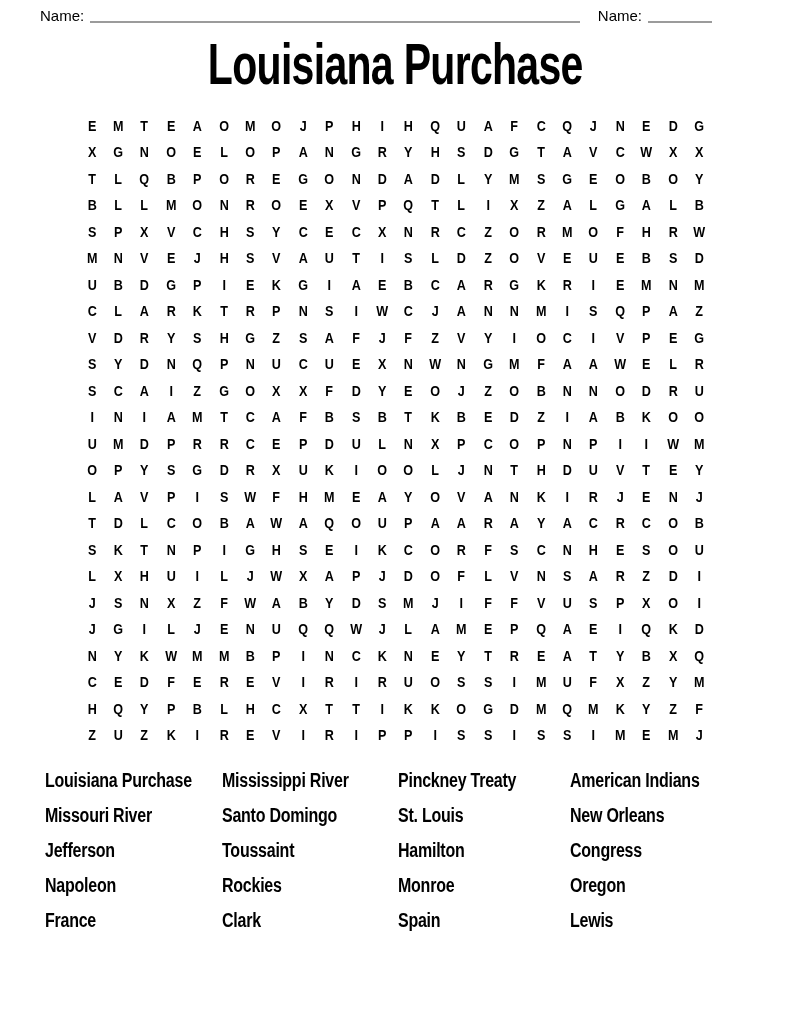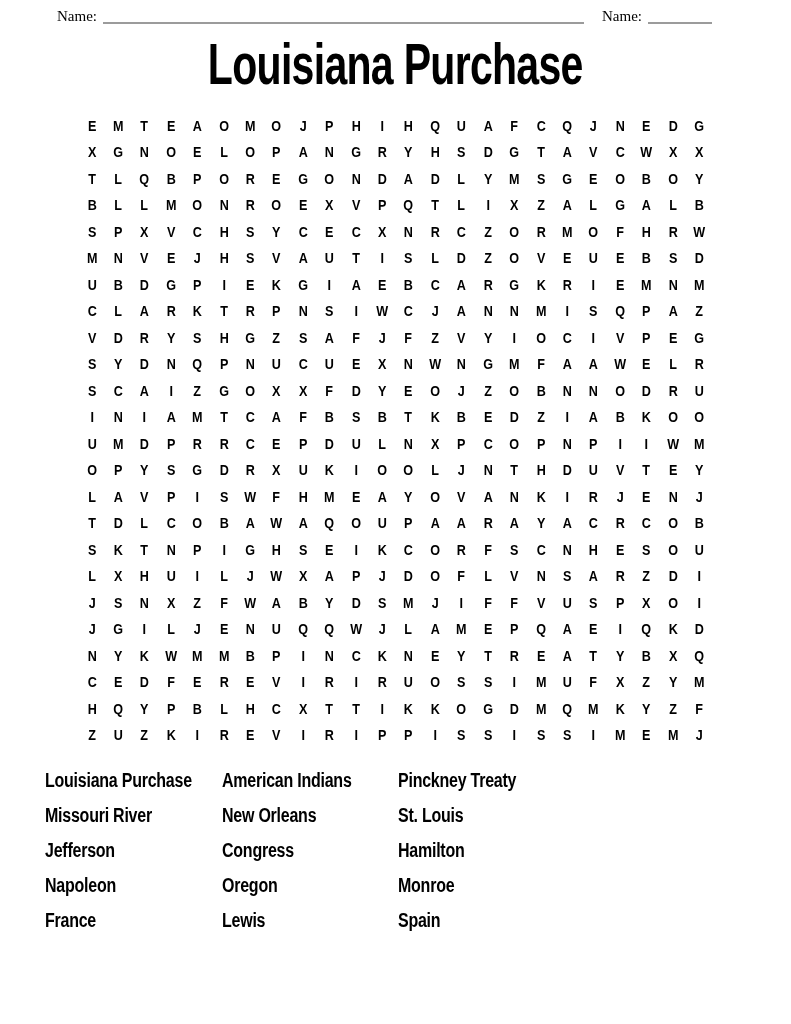--- a/index.html
+++ b/index.html
@@ -9,24 +9,23 @@
     height: 1024px;
     font-family: "Liberation Sans", sans-serif;
     color: #000;
     overflow: hidden;
   }
   .page { width: 791px; height: 1024px; position: relative; }
 
   
   .header-row {
     display: flex;
-    align-items: center;
-    padding: 6px 79px 0 57px;
+    align-items: flex-start;
+    padding: 6px 79px 0 40px;
     height: 26px;
-    font-family: Liberation Serif, serif;
   }
   .hdr-label {
     font-size: 15px;
     line-height: 19px;
     white-space: nowrap;
   }
   .fill-line {
     border-bottom: 2px solid #9b9b9b;
     height: 17px;
   }
@@ -683,28 +682,35 @@
 
   <div class="words">
       <div class="word-col">
         <div class="word">Louisiana Purchase</div>
         <div class="word">Missouri River</div>
         <div class="word">Jefferson</div>
         <div class="word">Napoleon</div>
         <div class="word">France</div>
       </div>
       <div class="word-col">
-        <div class="word">American Indians</div>
-        <div class="word">New Orleans</div>
-        <div class="word">Congress</div>
-        <div class="word">Oregon</div>
-        <div class="word">Lewis</div>
+        <div class="word">Mississippi River</div>
+        <div class="word">Santo Domingo</div>
+        <div class="word">Toussaint</div>
+        <div class="word">Rockies</div>
+        <div class="word">Clark</div>
       </div>
       <div class="word-col">
         <div class="word">Pinckney Treaty</div>
         <div class="word">St. Louis</div>
         <div class="word">Hamilton</div>
         <div class="word">Monroe</div>
         <div class="word">Spain</div>
       </div>
+      <div class="word-col">
+        <div class="word">American Indians</div>
+        <div class="word">New Orleans</div>
+        <div class="word">Congress</div>
+        <div class="word">Oregon</div>
+        <div class="word">Lewis</div>
+      </div>
     </div>
 
 </div>
 
 </body></html>

